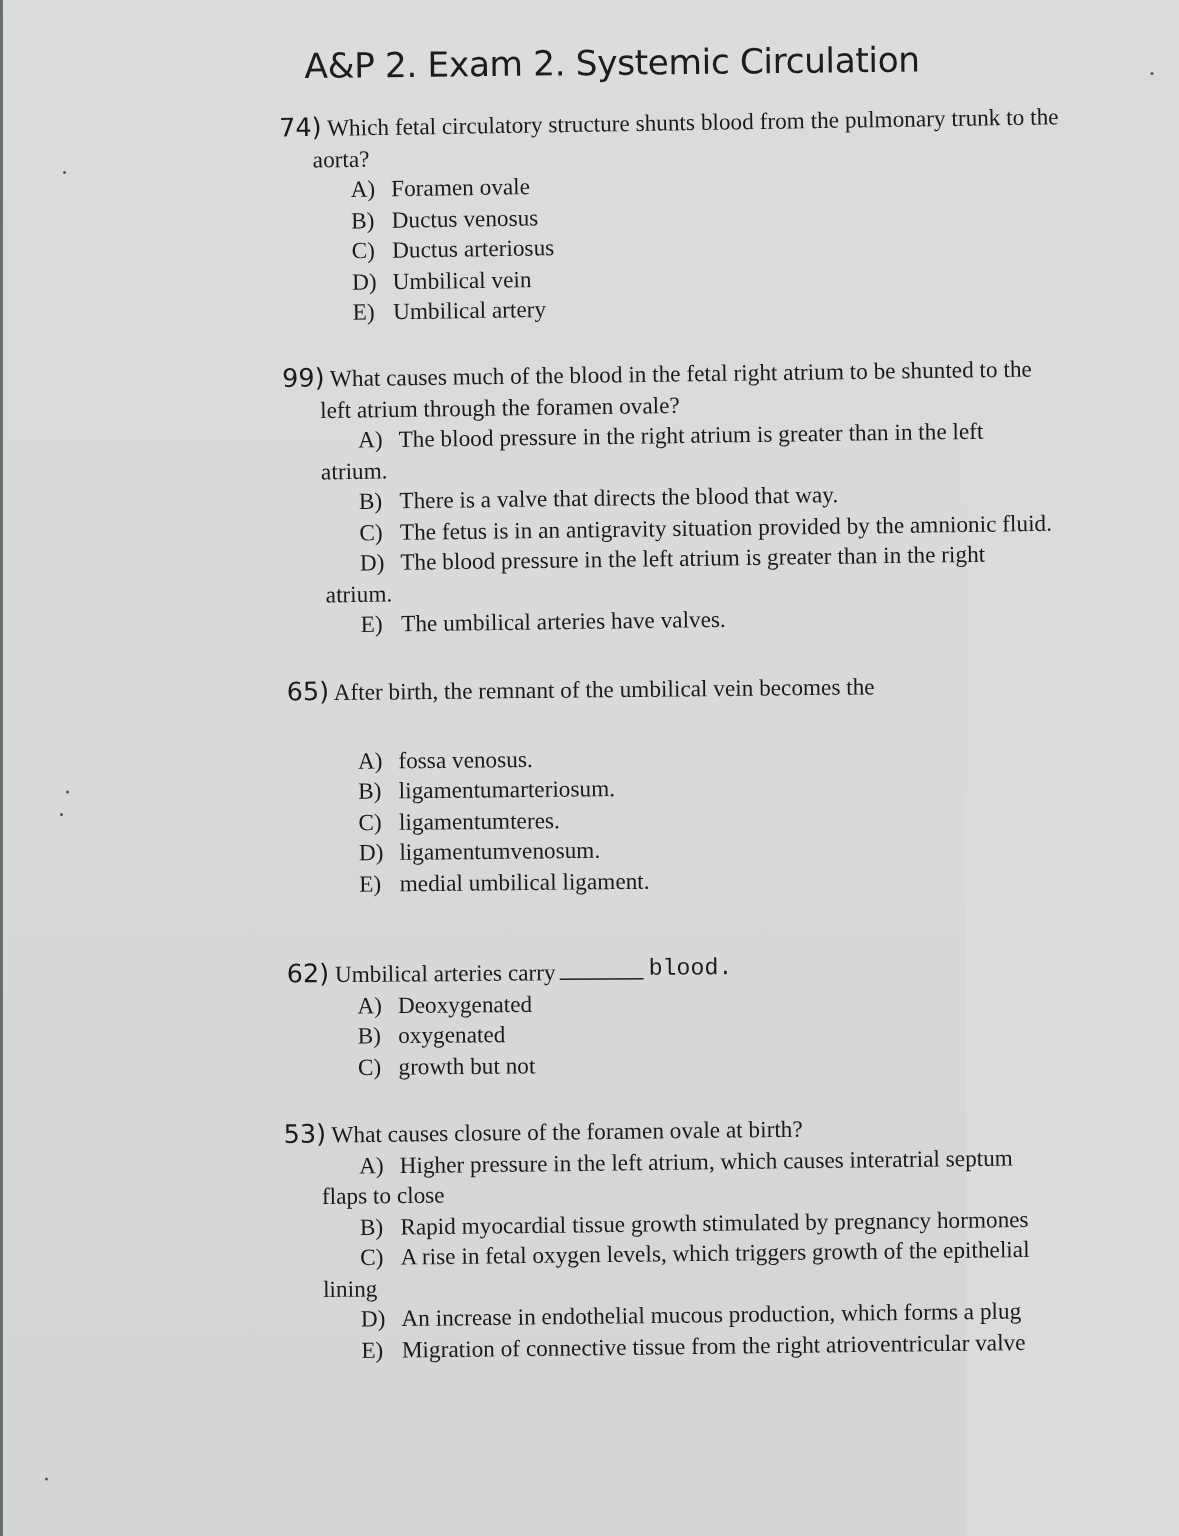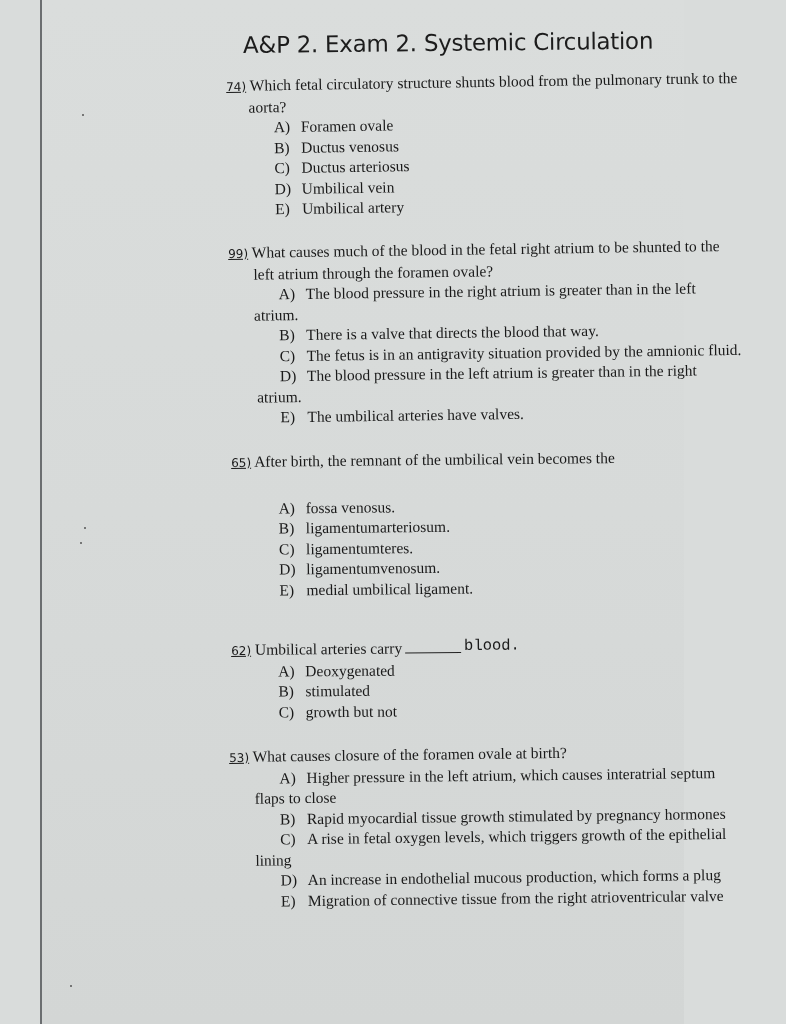--- a/index.html
+++ b/index.html
@@ -13,21 +13,20 @@
     background: #d9dcdb;
     position: relative;
     font-family: "Liberation Serif", serif;
     color: #1a1a1a;
   }
   .page {
     position: absolute;
     left: 0; top: 0;
     width: 644px; height: 1024px;
     background: linear-gradient(180deg, #dadddc 0%, #d7dad9 50%, #d3d6d5 100%);
-    margin-left: 40px;
   }
   .left-edge {
     position: absolute;
     left: 0; top: 0;
     width: 2px; height: 1024px;
     background: #6b6e70;
   }
   .title {
     position: absolute;
     left: 203px;
@@ -42,22 +41,21 @@
   }
   .q {
     position: absolute;
     transform-origin: left top;
     font-size: 15.5px;
     line-height: 20.5px;
     white-space: nowrap;
   }
   .qnum {
     font-family: "DejaVu Sans", sans-serif;
-    font-size: 12px;
-    text-decoration: underline;
+    font-size: 17px;
   }
   .stem { }
   .opt {
     display: block;
     position: relative;
   }
   .opt .letter {
     display: inline-block;
     width: 27px;
   }
@@ -134,21 +132,21 @@
     </div>
   </div>
 
   <div class="q" style="left:191px; top:640px; transform: rotate(-0.5deg);">
     <div>
       <span class="qnum">62)</span>
       <span class="stem">Umbilical arteries carry</span><span class="blank"></span><span style="position:relative; top:-3px;font-family:Liberation Mono, monospace;">blood.</span>
     </div>
     <div style="padding-left:47px;">
       <span class="opt"><span class="letter">A)</span><span>Deoxygenated</span></span>
-      <span class="opt"><span class="letter">B)</span><span>stimulated</span></span>
+      <span class="opt"><span class="letter">B)</span><span>oxygenated</span></span>
       <span class="opt"><span class="letter">C)</span><span>growth but not</span></span>
     </div>
   </div>
 
   <div class="q" style="left:189px; top:747px; transform: rotate(-0.7deg);">
     <div>
       <span class="qnum">53)</span>
       <span class="stem">What causes closure of the foramen ovale at birth?</span>
     </div>
     <div style="padding-left:50px;">

